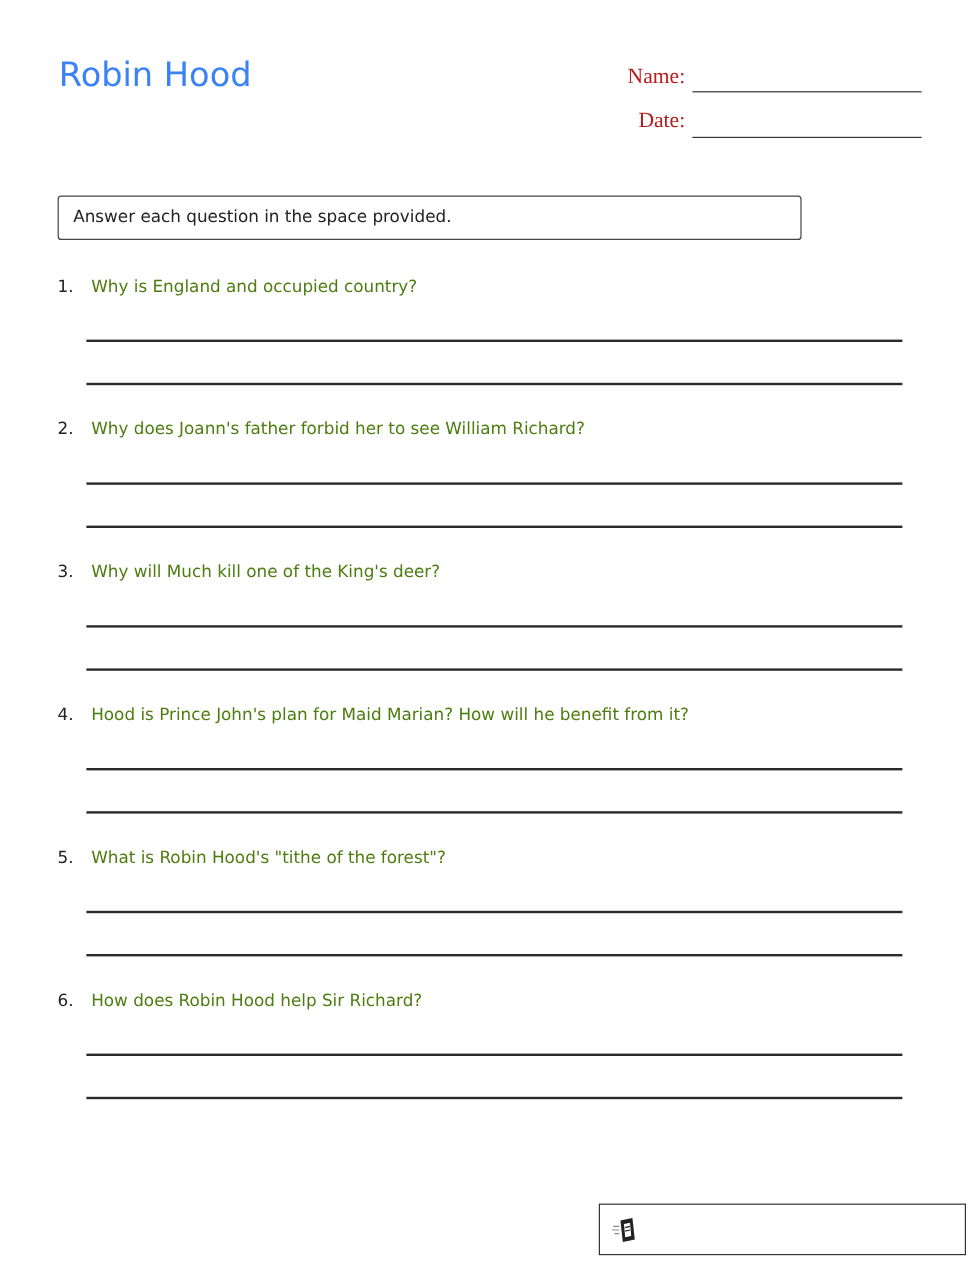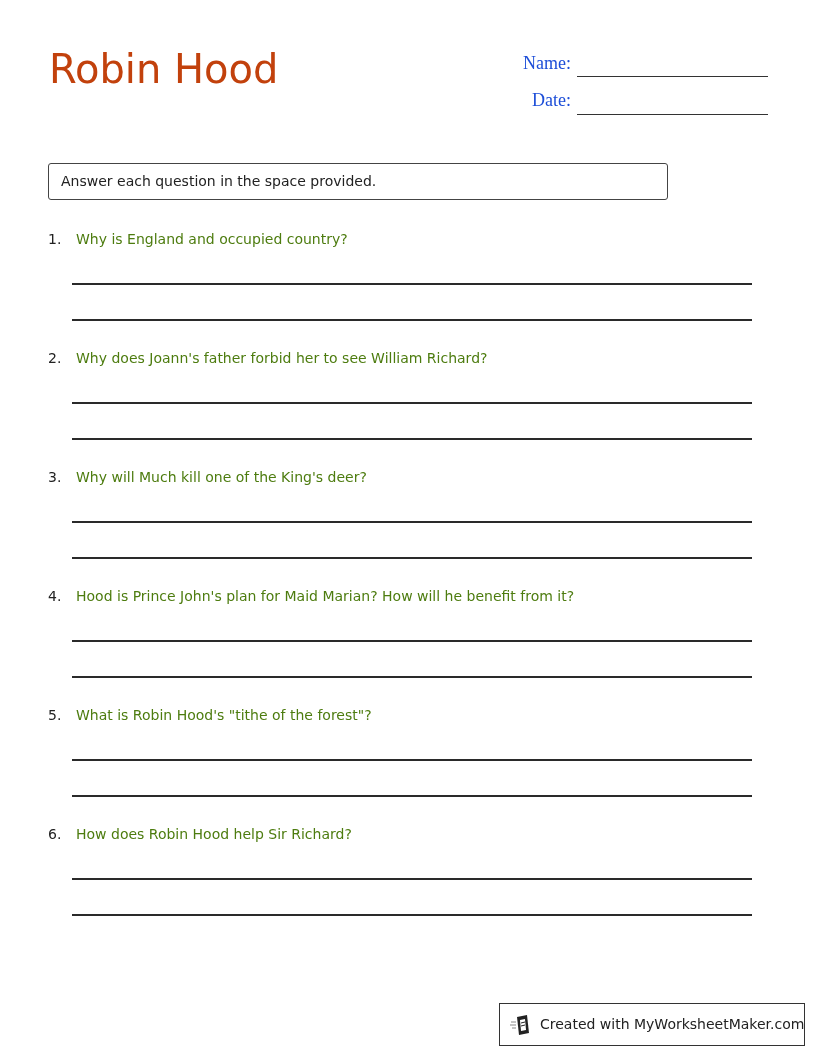--- a/index.html
+++ b/index.html
@@ -12,31 +12,31 @@
       height: 1056px;
       position: relative;
       overflow: hidden;
       color: #222;
     }
     .title {
       position: absolute;
       left: 49px;
       top: 46px;
       font-family: "DejaVu Sans", sans-serif;
-      font-size: 40px;
+      font-size: 28px;
       font-weight: normal;
-      color: #c2410c;
+      color: #3b82f6;
       letter-spacing: 0px;
       margin: 0;
     }
     .field {
       position: absolute;
       font-family: "Liberation Serif", serif;
       font-size: 18px;
-      color: #1d4ed8;
+      color: #b91c1c;
     }
     .field-label {
       position: absolute;
       text-align: right;
       width: 80px;
     }
     .field-line {
       position: absolute;
       height: 0;
       border-top: 1.5px solid #333;
@@ -183,14 +183,13 @@
     <svg width="22" height="22" viewBox="0 0 22 22">
       <line x1="1" y1="8" x2="6" y2="8" stroke="#888" stroke-width="1"></line>
       <line x1="0" y1="11" x2="6" y2="11" stroke="#888" stroke-width="1"></line>
       <line x1="2" y1="14" x2="6" y2="14" stroke="#888" stroke-width="1"></line>
       <polygon points="7,3 17,1 19,19 9,21" fill="#222"></polygon>
       <polygon points="10,6 15,5 16,16 11,17" fill="#fff"></polygon>
       <line x1="11" y1="9" x2="15" y2="8" stroke="#222" stroke-width="1"></line>
       <line x1="11" y1="12" x2="15" y2="11" stroke="#222" stroke-width="1"></line>
     </svg>
   </span>
-  <span class="footer-text">Created with MyWorksheetMaker.com</span>
 </div>
 
 </body></html>

